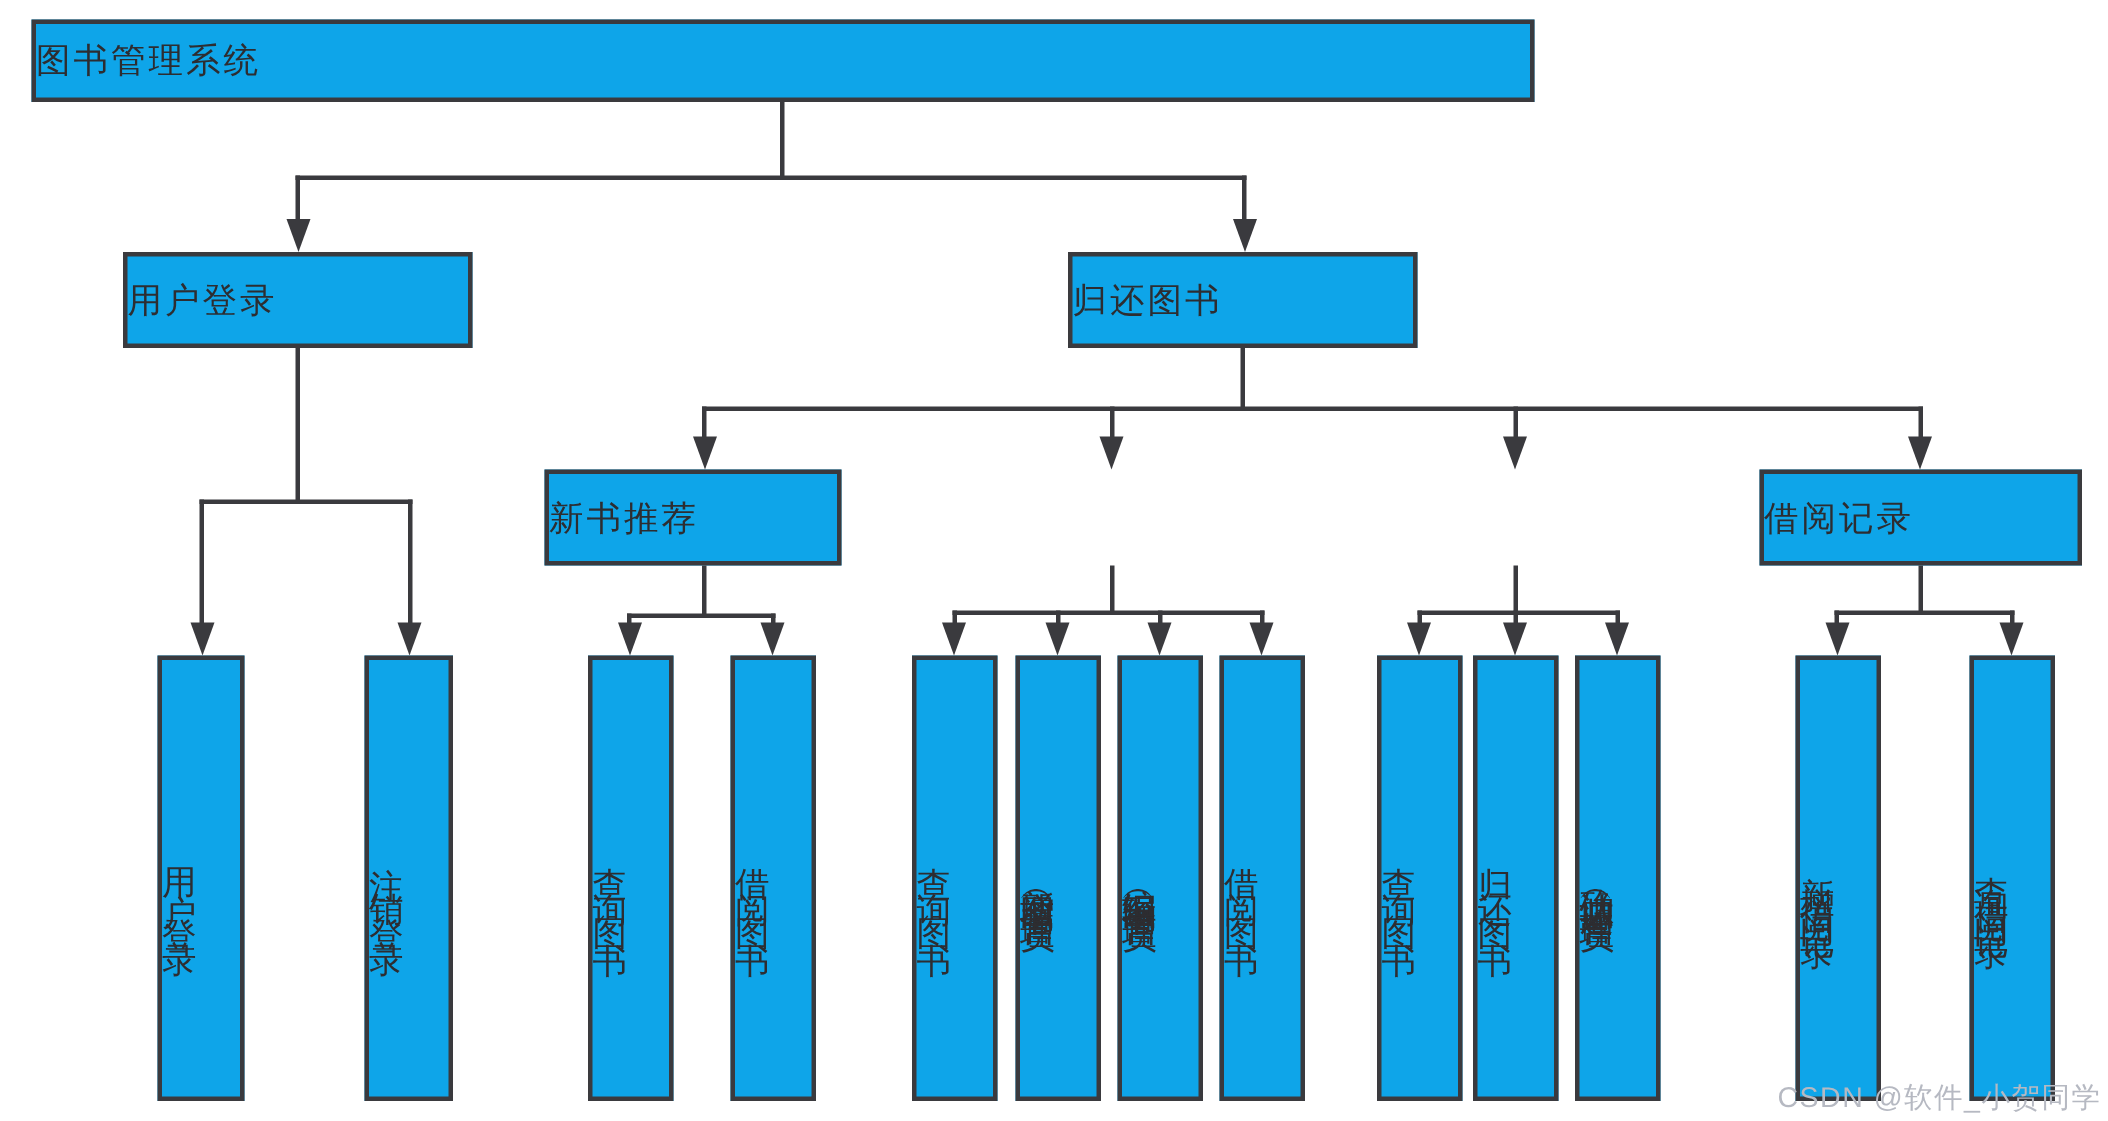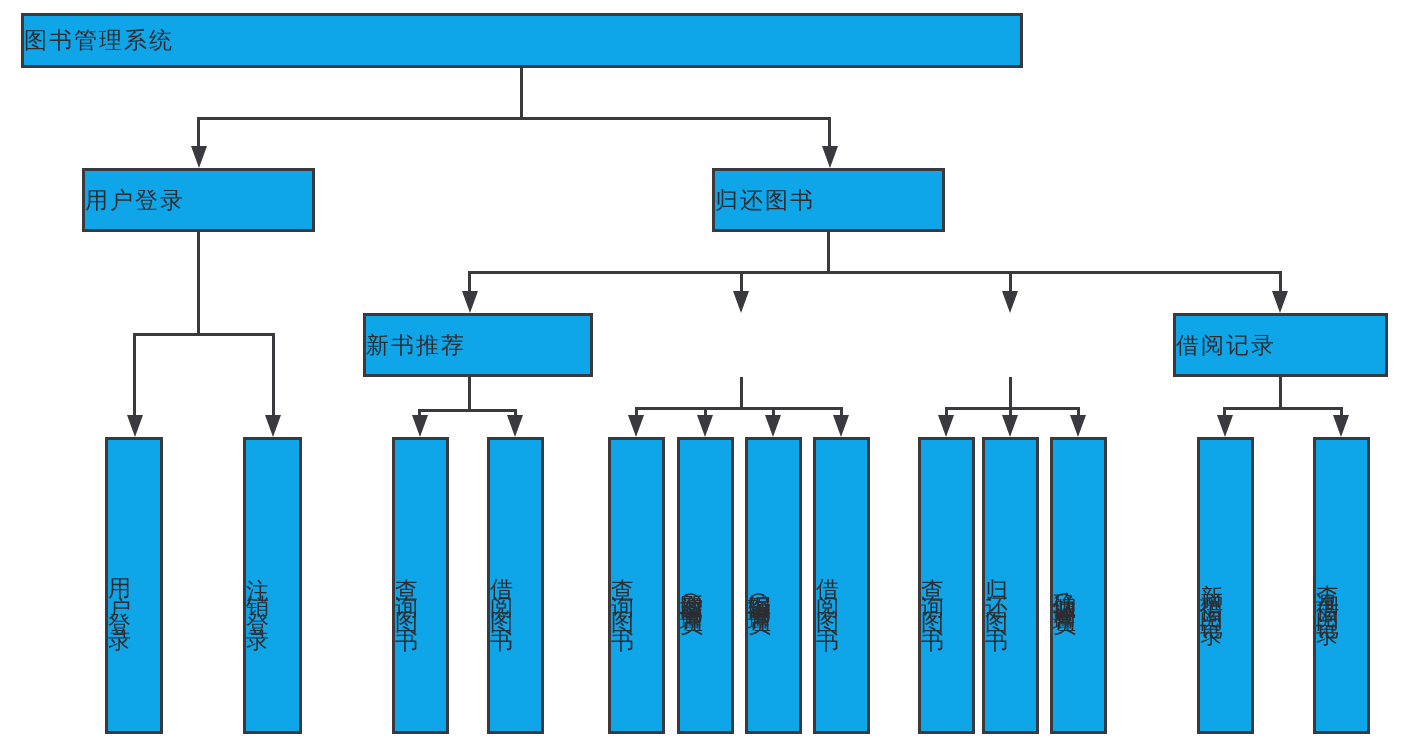--- a/index.html
+++ b/index.html
@@ -49,21 +49,21 @@
     <span>图书管理系统</span>
   </div>
 
   <div class="box h" style="left:82px;top:168px;width:233px;height:64px">
     <span>用户登录</span>
   </div>
   <div class="box h" style="left:712px;top:168px;width:233px;height:64px">
     <span>归还图书</span>
   </div>
 
-  <div class="box h" style="left:363px;top:313px;width:230px;height:64px">
+  <div class="box h" style="left:363px;top:313px;width:198px;height:64px">
     <span>新书推荐</span>
   </div>
   <div class="box h" style="left:1173px;top:313px;width:215px;height:64px">
     <span>借阅记录</span>
   </div>
 
   <div class="box v" style="left:105px;top:437px;width:58px;height:297px">
     <span class="ls-lg">用户登录</span>
   </div>
   <div class="box v" style="left:243px;top:437px;width:59px;height:297px">
@@ -159,14 +159,15 @@
   <div class="vline" style="left:1077px;top:407px;width:3px;height:12px"></div>
   <div class="arrow" style="left:1070px;top:415px"></div>
 
   <div class="vline" style="left:1279px;top:377px;width:3px;height:33px"></div>
   <div class="hline" style="left:1223px;top:407px;width:120px;height:3px"></div>
   <div class="vline" style="left:1223px;top:407px;width:3px;height:12px"></div>
   <div class="arrow" style="left:1217px;top:415px"></div>
   <div class="vline" style="left:1340px;top:407px;width:3px;height:12px"></div>
   <div class="arrow" style="left:1333px;top:415px"></div>
 
+  <div class="watermark">CSDN @软件_小贺同学</div>
 
 </div>
 
 </body></html>

